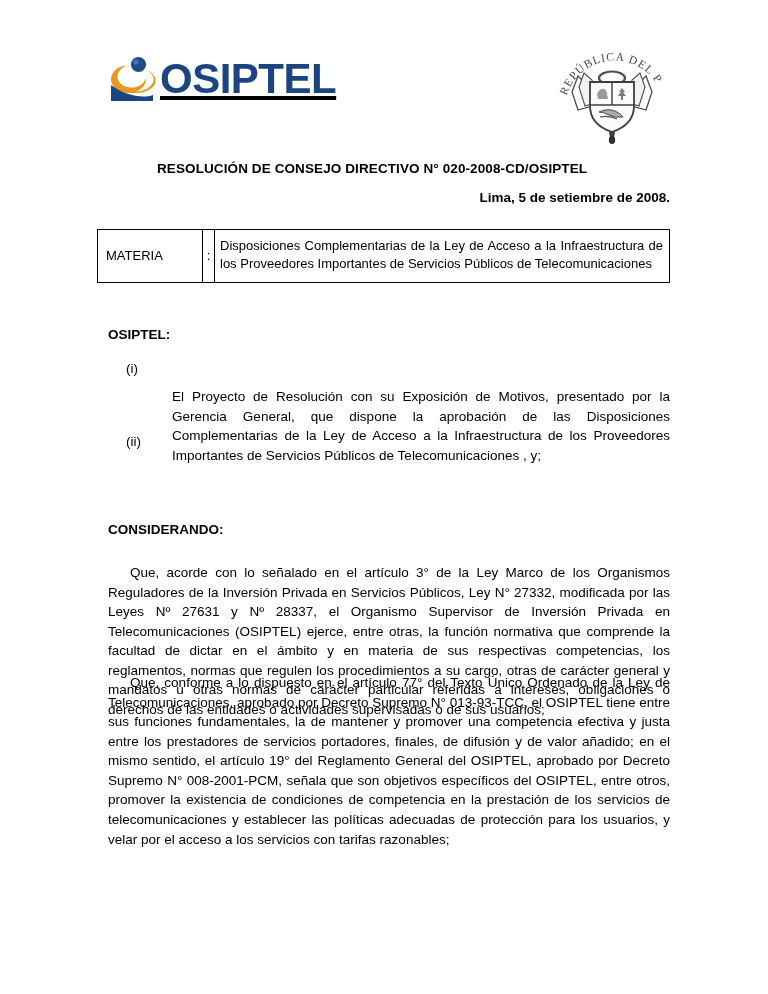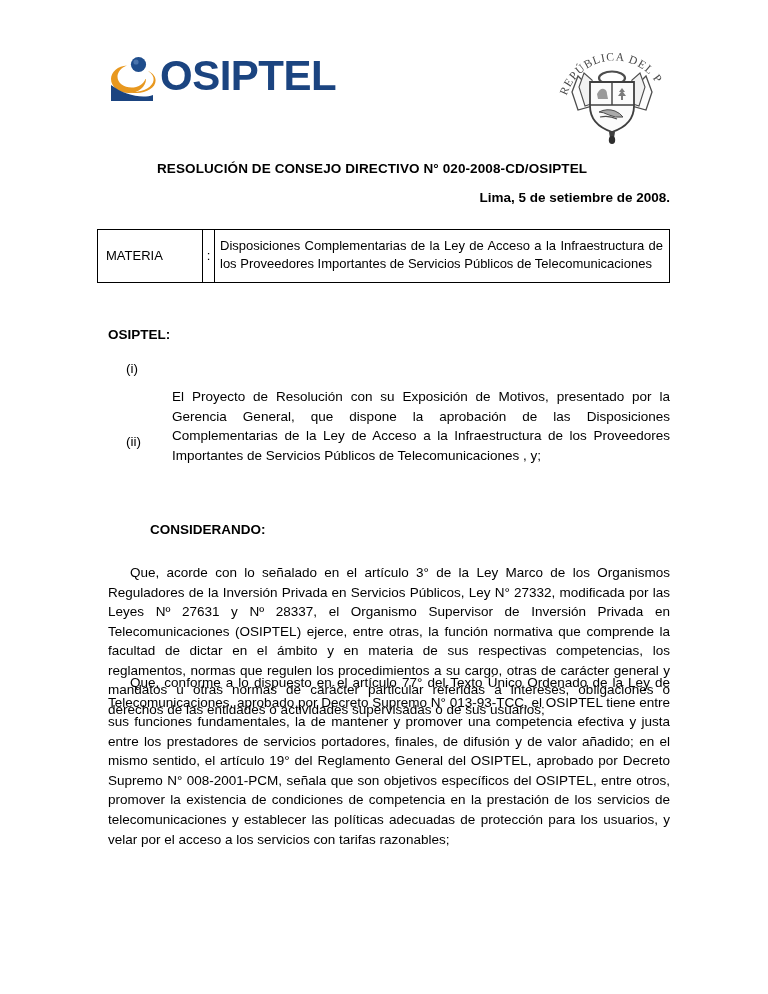--- a/index.html
+++ b/index.html
@@ -30,20 +30,22 @@
     top: 0;
     width: 768px;
     height: 150px;
   }
 
   .logo-block {
     position: absolute;
     left: 108px;
     top: 55px;
     display: flex;
+    align-items: center;
+    text-decoration: underline;
   }
   .logo-mark {
     width: 56px;
     height: 52px;
     position: relative;
     flex: 0 0 auto;
   }
   .logo-word {
     font-family: "Liberation Sans", sans-serif;
     font-weight: bold;
@@ -114,21 +116,21 @@
     line-height: 1.42;
   }
 
   
   .section-head {
     position: absolute;
     font-size: 13.5px;
     font-weight: bold;
   }
   #vistos-head { left: 108px; top: 327px; }
-  #considerando-head { left: 108px; top: 522px; margin-left: 42px; }
+  #considerando-head { left: 108px; top: 522px; }
 
   .numbered-item {
     position: absolute;
     left: 108px;
     width: 562px;
     display: flex;
     font-size: 13.5px;
     line-height: 1.45;
   }
   .numbered-item .marker {

